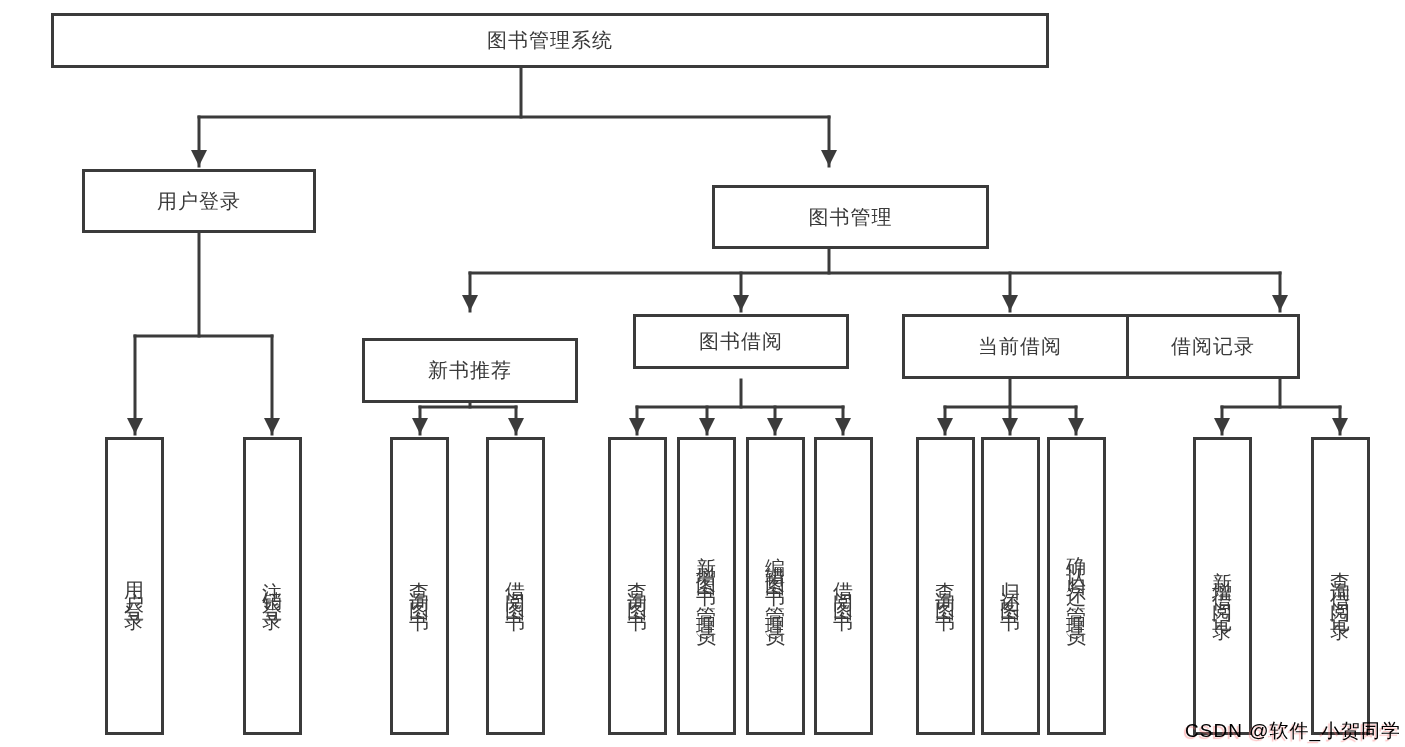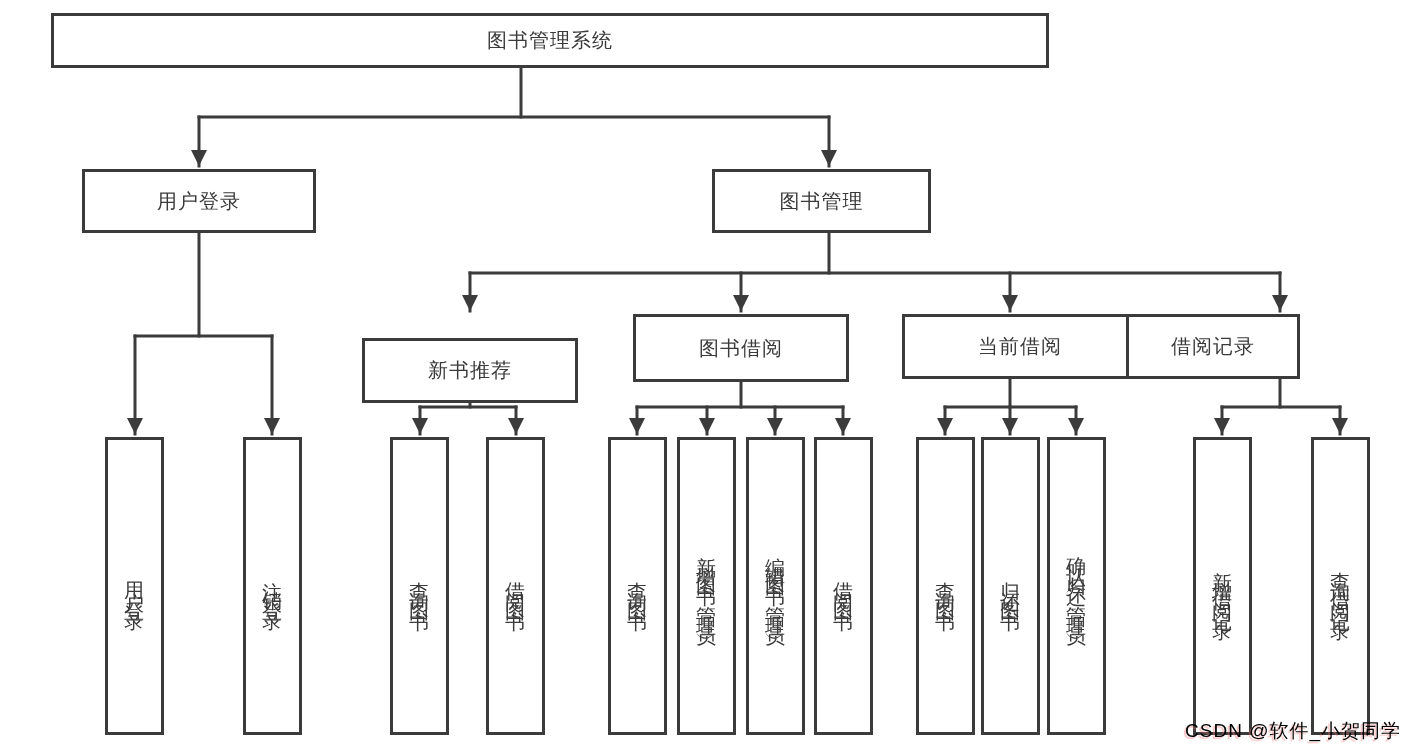--- a/index.html
+++ b/index.html
@@ -31,23 +31,23 @@
   .node .vtext {
     writing-mode: vertical-rl;
     text-orientation: mixed;
     letter-spacing: 10px;
     line-height: 1;
     white-space: nowrap;
   }
   
   .n-root { left: 22px;  top: 13px;  width: 998px; height: 55px; margin-left: 29px; }
   .n-l2a  { left: 82px;  top: 169px; width: 234px; height: 64px; }
-  .n-l2b  { left: 712px; top: 169px; width: 219px; height: 64px; }
+  .n-l2b  { left: 712px; top: 185px; width: 277px; height: 64px; }
   .n-l3a  { left: 362px; top: 314px; width: 216px; height: 65px; margin-top: 24px; }
-  .n-l3b  { left: 633px; top: 314px; width: 216px; height: 68px; justify-content: center; }
+  .n-l3b  { left: 633px; top: 314px; width: 216px; height: 55px; justify-content: center; }
   .n-l3c  { left: 902px; top: 314px; width: 236px; height: 65px; font-family: Liberation Serif, serif; }
   .n-l3d  { left: 1126px;top: 314px; width: 174px; height: 65px; }
   
   .leaf { top: 437px; width: 59px; height: 298px; }
   .lf1  { left: 105px; }
   .lf2  { left: 243px; }
   .lf3  { left: 390px; }
   .lf4  { left: 486px; }
   .lf5  { left: 608px; }
   .lf6  { left: 677px; }

